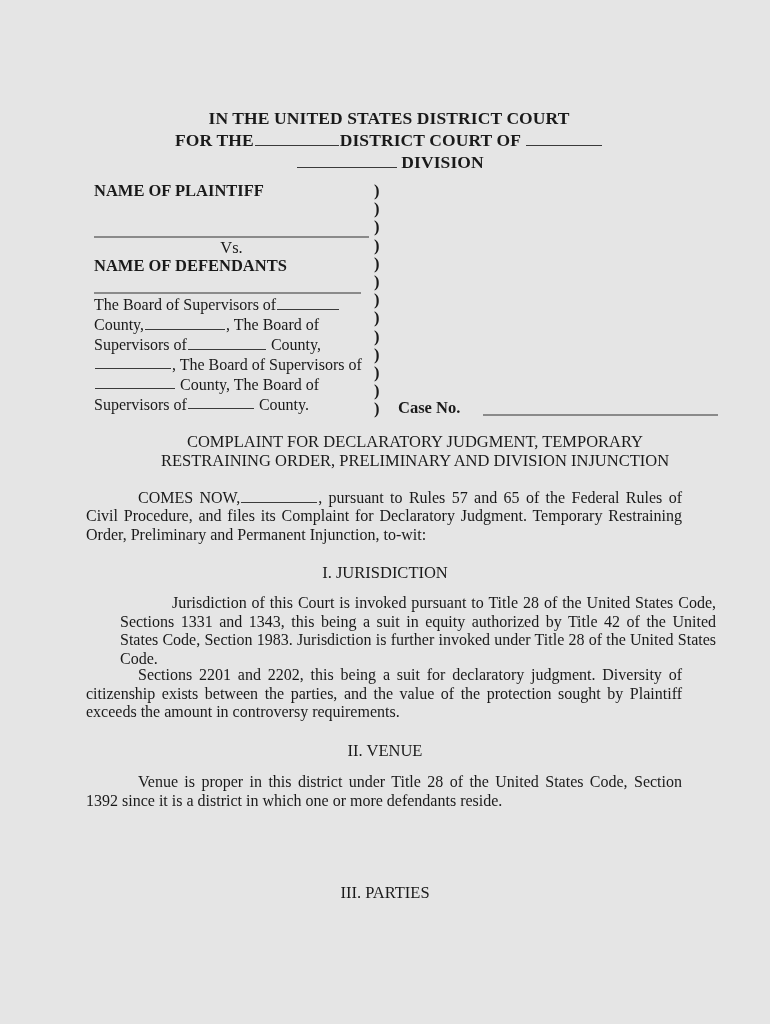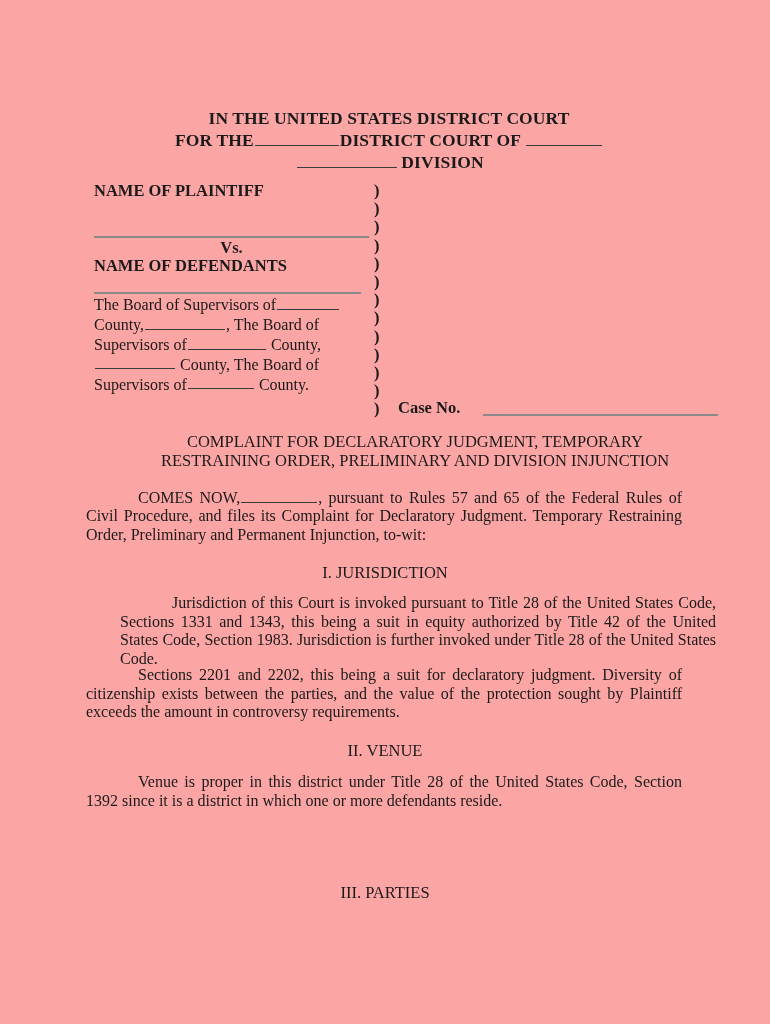--- a/index.html
+++ b/index.html
@@ -10,21 +10,21 @@
   }
   body {
     font-family: "Liberation Serif", "DejaVu Serif", serif;
     color: #1a1a1a;
   }
   .page {
     position: relative;
     width: 770px;
     height: 1024px;
     margin: 0 auto;
-    background: #fca5a5;
+    background: #e5e5e5;
     overflow: hidden;
     box-sizing: border-box;
   }
 
   
   .court-heading {
     position: absolute;
     left: 0;
     top: 108px;
     width: 770px;
@@ -67,21 +67,21 @@
     width: 275px;
   }
   .cap-title {
     font-weight: bold;
     font-size: 16.5px;
     line-height: 18px;
     white-space: nowrap;
   }
   .cap-center {
     text-align: center;
-    font-weight: bold;
+    font-weight: normal;
     font-size: 16.5px;
     line-height: 18px;
   }
   .cap-rule {
     border-bottom: 2px solid #8a8a8a;
     height: 0;
   }
   .cap-def-line {
     font-size: 16px;
     line-height: 18.2px;
@@ -186,20 +186,21 @@
       <div style="height:36px;"></div>
       <div class="cap-rule"></div>
       <div class="cap-center" style="padding-top:1px;">Vs.</div>
       <div class="cap-title">NAME OF DEFENDANTS</div>
       <div style="height:17px;"></div>
       <div class="cap-rule" style="margin-right:8px;"></div>
 
       <div class="cap-def-line"><span>The Board of Supervisors of</span><span class="blank b-d1"></span></div>
       <div class="cap-def-line"><span>County,</span><span class="blank b-d2"></span><span>, The Board of</span></div>
       <div class="cap-def-line"><span>Supervisors of</span><span class="blank b-d3"></span><span> County,</span></div>
+      <div class="cap-def-line"><span class="blank b-d4"></span><span>, The Board of Supervisors of</span></div>
       <div class="cap-def-line"><span class="blank b-d5"></span><span> County, The Board of</span></div>
       <div class="cap-def-line"><span>Supervisors of</span><span class="blank b-d6"></span><span> County.</span></div>
     </div>
 
     <div class="paren-col">
       <div>)</div>
       <div>)</div>
       <div>)</div>
       <div>)</div>
       <div>)</div>

